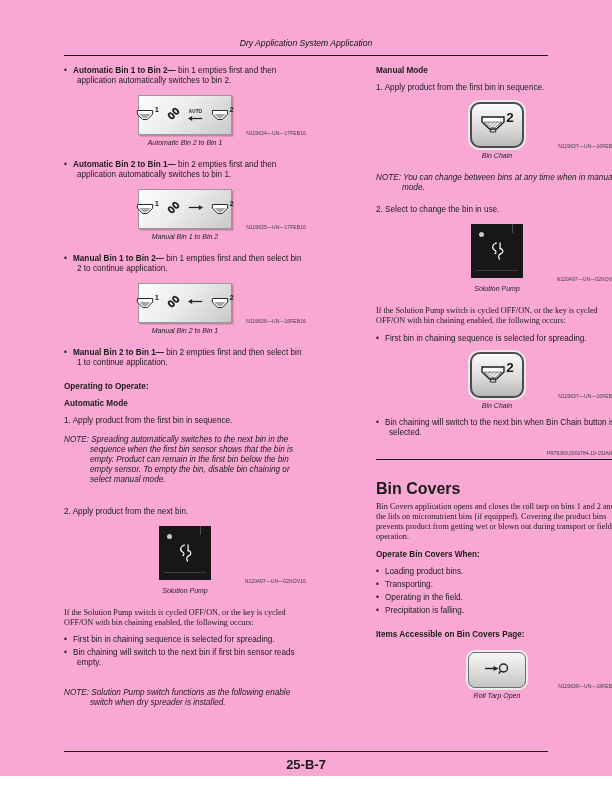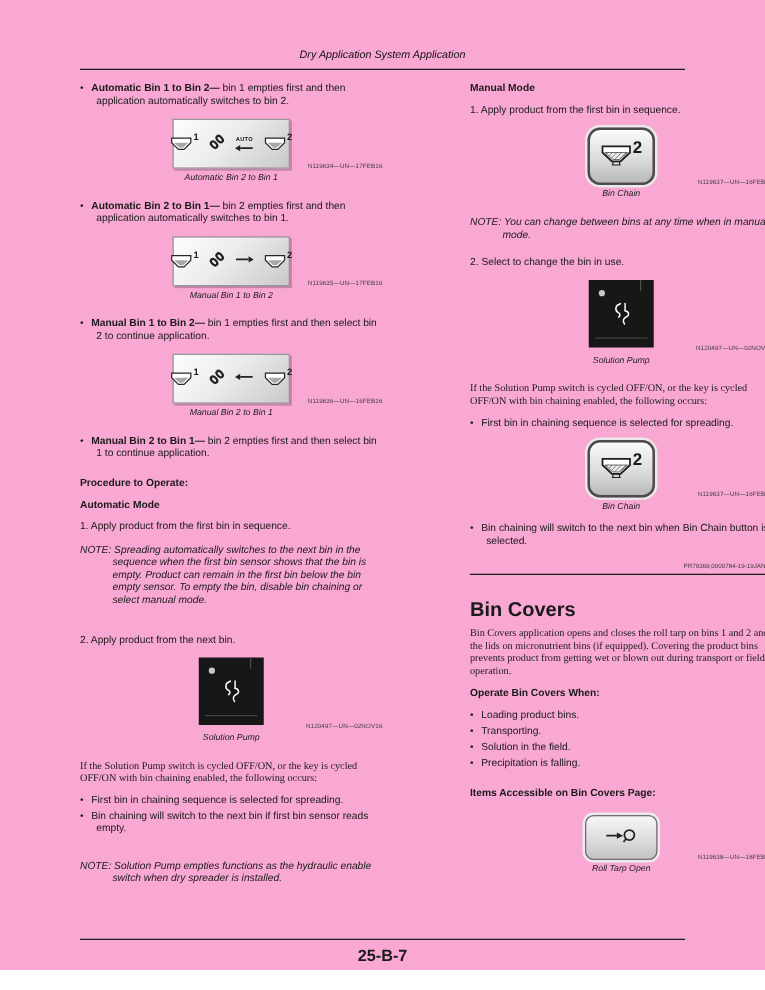--- a/index.html
+++ b/index.html
@@ -173,21 +173,21 @@
             </svg>
           <span class="bin-num">2</span>
         </span>
       </span>
       <div class="fig-ref">N119636—UN—16FEB16</div>
       <div class="fig-caption">Manual Bin 2 to Bin 1</div>
     </div>
 
     <div class="bullet mb14"><span class="marker">•</span><b>Manual Bin 2 to Bin 1—</b><span> bin 2 empties first and then select bin 1 to continue application.</span></div>
 
-    <div class="subhead">Procedure to Operate:</div>
+    <div class="subhead">Operating to Operate:</div>
     <div class="subhead">Automatic Mode</div>
     <div class="step">1. Apply product from the first bin in sequence.</div>
     <div class="note mb22">NOTE: Spreading automatically switches to the next bin in the sequence when the first bin sensor shows that the bin is empty. Product can remain in the first bin below the bin empty sensor. To empty the bin, disable bin chaining or select manual mode.</div>
     <div class="step">2. Apply product from the next bin.</div>
 
     <div class="figure">
       <span class="pump-img">
         <span class="pump-led"></span>
         <span class="pump-glyph">
           <svg width="20" height="22" viewBox="0 0 22 24" fill="none" stroke="#fff" stroke-width="1.3" stroke-linecap="round">
@@ -198,21 +198,21 @@
             </svg>
         </span>
       </span>
       <div class="fig-ref">N120497—UN—02NOV16</div>
       <div class="fig-caption">Solution Pump</div>
     </div>
 
     <div class="para">If the Solution Pump switch is cycled OFF/ON, or the key is cycled OFF/ON with bin chaining enabled, the following occurs:</div>
     <div class="sub-bullet"><span class="marker">•</span><span>First bin in chaining sequence is selected for spreading.</span></div>
     <div class="sub-bullet mb20"><span class="marker">•</span><span>Bin chaining will switch to the next bin if first bin sensor reads empty.</span></div>
-    <div class="note">NOTE: Solution Pump empties functions as the hydraulic enable switch when dry spreader is installed.</div>
+    <div class="note">NOTE: Solution Pump switch functions as the following enable switch when dry spreader is installed.</div>
   </div>
 
   <div class="col col-right">
 
     <div class="subhead">Manual Mode</div>
     <div class="step">1. Apply product from the first bin in sequence.</div>
 
     <div class="figure">
       <span class="bin-chain-btn">
         <span>
@@ -280,21 +280,21 @@
     <div class="sub-bullet mb12"><span class="marker">•</span><span>Bin chaining will switch to the next bin when Bin Chain button is selected.</span></div>
 
     <div class="doc-ref">PR79369,0000784-19-19JAN22</div>
     <div class="section-rule"></div>
 
     <div class="section-head">Bin Covers</div>
     <div class="para mb8">Bin Covers application opens and closes the roll tarp on bins 1 and 2 and the lids on micronutrient bins (if equipped). Covering the product bins prevents product from getting wet or blown out during transport or field operation.</div>
     <div class="subhead">Operate Bin Covers When:</div>
     <div class="sub-bullet"><span class="marker">•</span><span>Loading product bins.</span></div>
     <div class="sub-bullet"><span class="marker">•</span><span>Transporting.</span></div>
-    <div class="sub-bullet"><span class="marker">•</span><span>Solution in the field.</span></div>
+    <div class="sub-bullet"><span class="marker">•</span><span>Operating in the field.</span></div>
     <div class="sub-bullet mb14"><span class="marker">•</span><span>Precipitation is falling.</span></div>
     <div class="subhead mb12">Items Accessible on Bin Covers Page:</div>
 
     <div class="figure">
       <span class="tarp-btn">
         <span>
           <svg width="28" height="16" viewBox="0 0 28 16">
               <line x1="2" y1="7.5" x2="11" y2="7.5" stroke="#222" stroke-width="1.4"></line>
               <polygon points="10.5,5 15.5,7.5 10.5,10" fill="#222"></polygon>
               <circle cx="20.5" cy="7" r="4" fill="none" stroke="#222" stroke-width="1.4"></circle>

